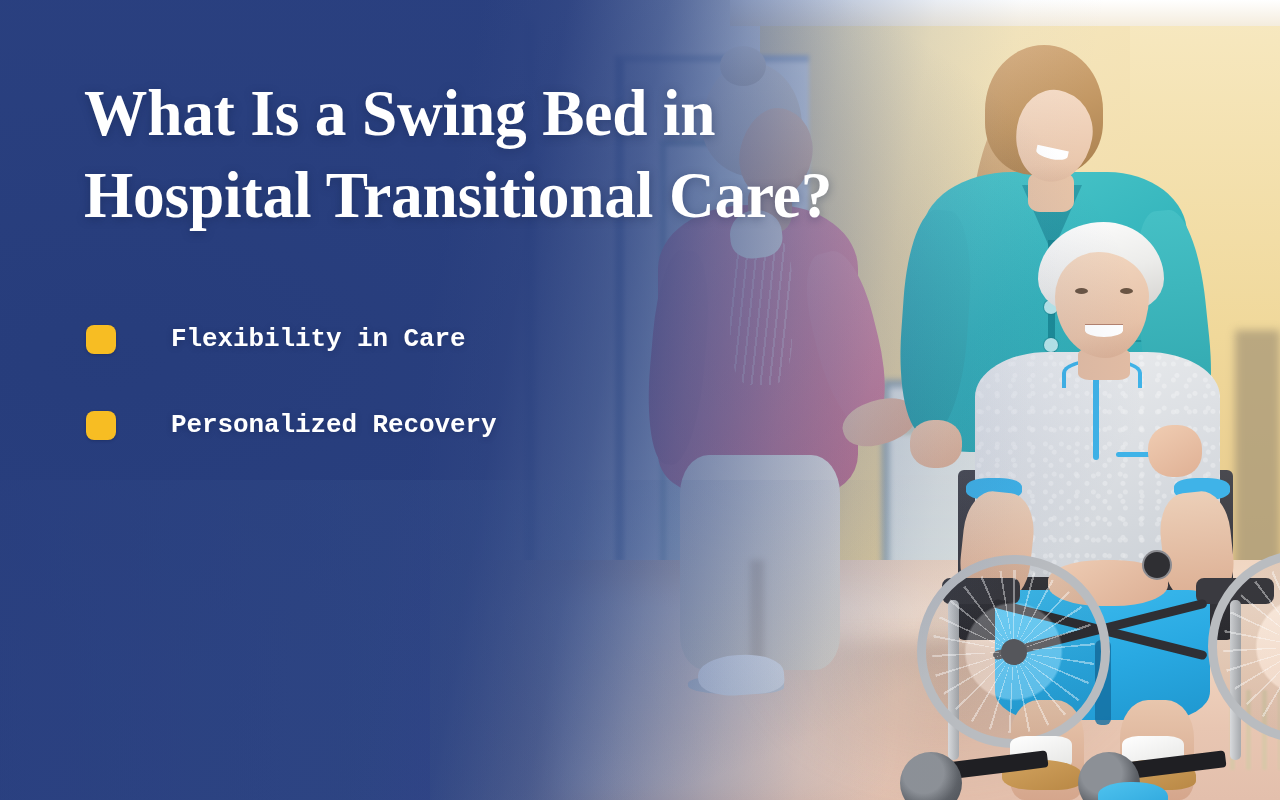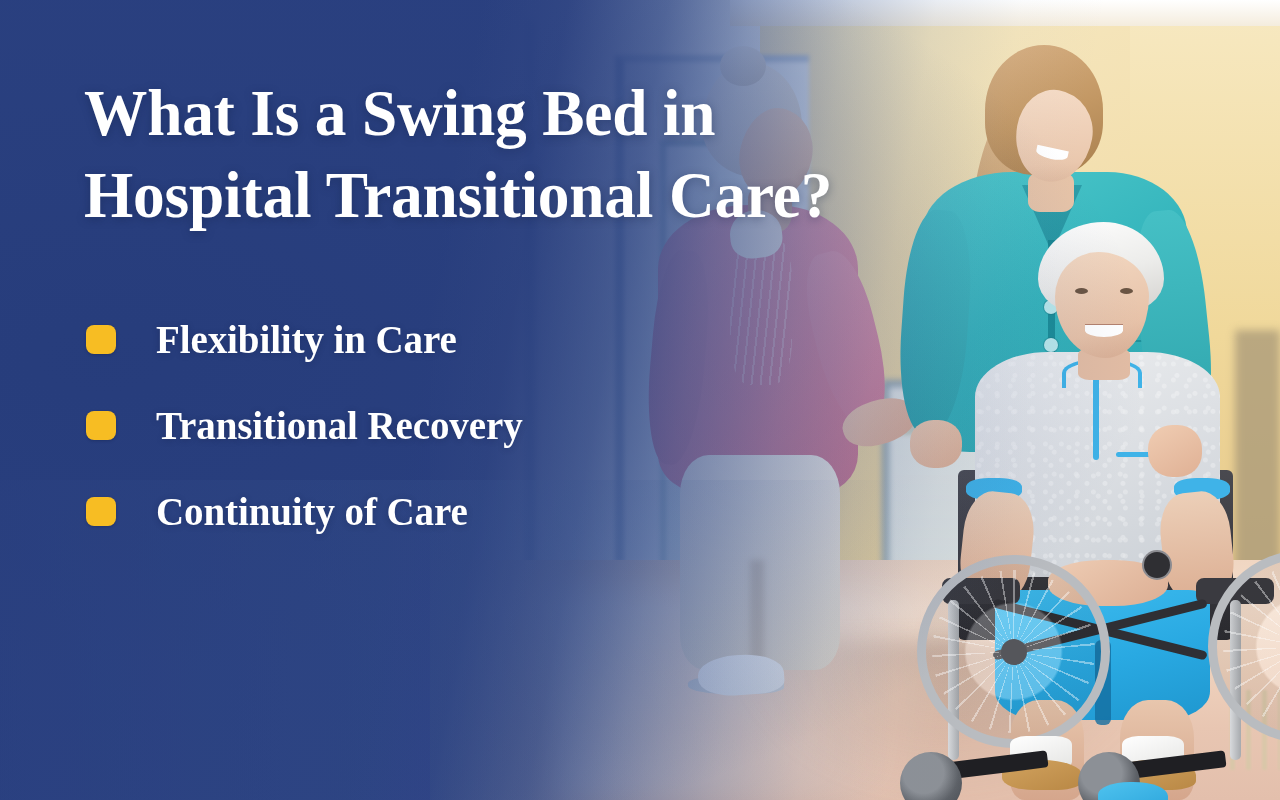--- a/index.html
+++ b/index.html
@@ -491,24 +491,24 @@
     height: 86px;
   }
   .bullet {
     flex: 0 0 auto;
     width: 30px; height: 29px;
     border-radius: 8px;
     background: #f7bd23;
     box-shadow: 0 1px 3px rgba(10,22,56,.28);
   }
   .feature-label {
-    margin-left: 40px;
-    font-family: Liberation Serif, serif;
+    margin-left: 55px;
+    font-family: Liberation Mono, monospace;
     font-weight: 700;
-    font-size: 39px;
+    font-size: 26px;
     line-height: 1;
     color: #ffffff;
     letter-spacing: -0.1px;
     text-shadow: 0 1px 6px rgba(15,28,64,.30);
   }
 
   .cta {
     position: absolute;
     left: 74px; top: 590px;
     width: 444px; height: 118px;
@@ -656,23 +656,19 @@
       <span class="l2">Hospital Transitional Care?</span>
     </h1>
 
     <ul class="features">
       <li class="feature">
         <span class="bullet"></span>
         <span class="feature-label">Flexibility in Care</span>
       </li>
       <li class="feature">
         <span class="bullet"></span>
-        <span class="feature-label">Transitional Recovery</span>
-      </li>
-      <li class="feature">
-        <span class="bullet"></span>
-        <span class="feature-label">Continuity of Care</span>
+        <span class="feature-label">Personalized Recovery</span>
       </li>
     </ul>
 
 
   </div>
 </div>
 
 </body></html>

